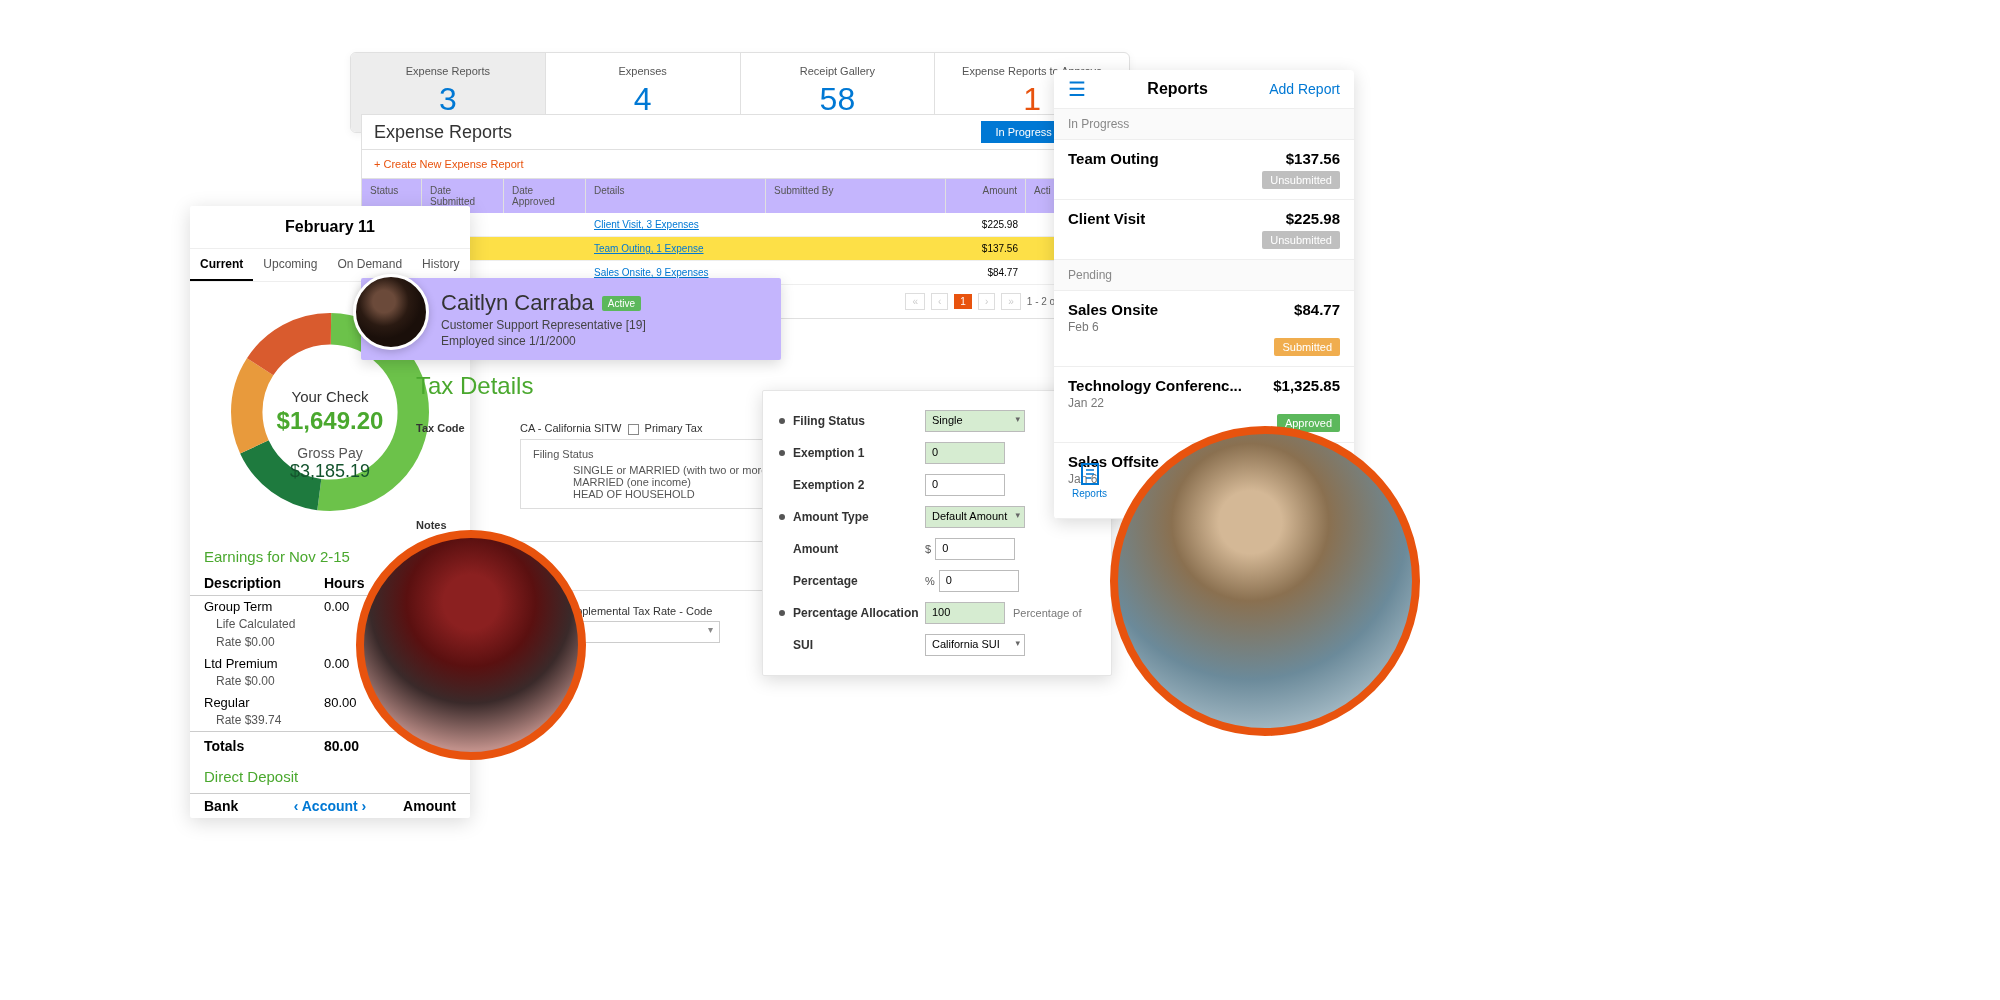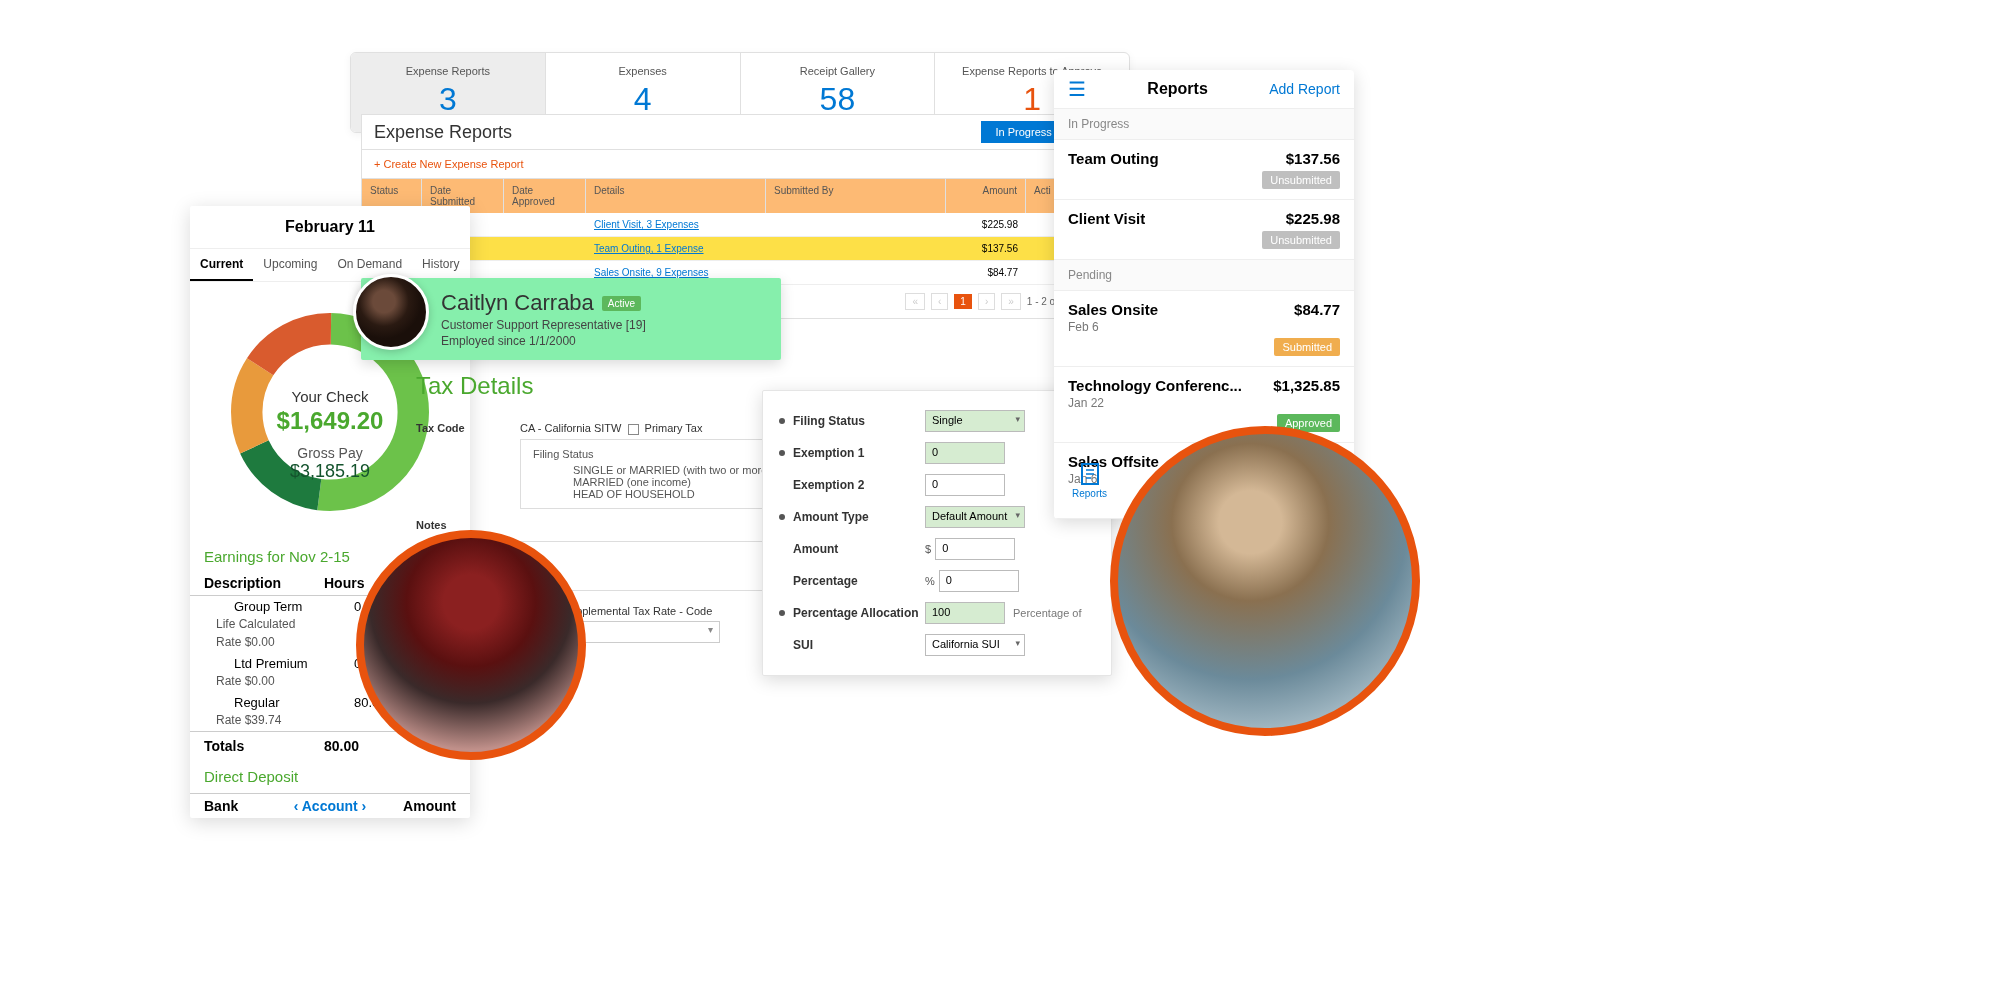--- a/index.html
+++ b/index.html
@@ -17,21 +17,21 @@
 
 
 .expense-panel { position: absolute; top: 114px; left: 361px; width: 760px; background: #fff; border: 1px solid #e0e0e0; }
 .exp-header { display: flex; align-items: center; justify-content: space-between; padding: 6px 12px; border-bottom: 1px solid #e0e0e0; }
 .exp-title { font-size: 18px; color: #333; font-weight: 400; }
 .exp-tabs { display: flex; }
 .exp-tab { padding: 4px 14px; font-size: 11px; border: 1px solid #0078d4; color: #0078d4; cursor: pointer; }
 .exp-tab.active { background: #0078d4; color: #fff; }
 .exp-tab:not(:first-child) { border-left: none; }
 .exp-create { padding: 8px 12px; font-size: 11px; color: #e8530e; cursor: pointer; border-bottom: 1px solid #e0e0e0; }
-.exp-table-head { display: flex; background: #fdba74; font-size: 10px; color: #555; }
+.exp-table-head { display: flex; background: #c4b5fd; font-size: 10px; color: #555; }
 .exp-th { padding: 6px 8px; border-right: 1px solid #e0e0e0; }
 .exp-row { display: flex; font-size: 10px; border-bottom: 1px solid #eee; }
 .exp-row.sel { background: #fde047; }
 .exp-td { padding: 6px 8px; }
 .exp-link { color: #0078d4; text-decoration: underline; cursor: pointer; }
 .exp-pager { padding: 8px 12px; text-align: right; font-size: 10px; color: #666; display:flex; justify-content:flex-end; align-items:center; gap:6px;}
 .pg-btn { display:inline-block; padding:2px 6px; border:1px solid #ddd; color:#ccc; cursor:pointer;}
 .pg-cur { background:#e8530e; color:#fff; padding:2px 6px;}
 
 
@@ -43,33 +43,33 @@
 .donut-area { position: relative; height: 260px; display: flex; align-items: center; justify-content: center; }
 .donut { width: 220px; height: 220px; }
 .donut-center { position: absolute; text-align: center; }
 .donut-center .lbl { font-size: 15px; color: #333; margin-top: 45px; }
 .donut-center .amt { font-size: 24px; font-weight: 700; color: #4aa82e; margin: 2px 0 10px; }
 .donut-center .lbl2 { font-size: 14px; color: #555; }
 .donut-center .amt2 { font-size: 18px; color: #14532d; }
 .earn-title { padding: 6px 14px; color: #4aa82e; font-size: 15px; }
 .earn-head { display: flex; padding: 4px 14px; font-weight: 700; font-size: 14px; border-bottom: 1px solid #ccc; }
 .earn-head .c1 { width: 120px; }
-.earn-row { display: flex; padding: 3px 14px; font-size: 13px; margin-left: 30px; }
+.earn-row { display: flex; padding: 3px 14px; font-size: 13px; }
 .earn-row .c1 { width: 120px; }
 .earn-sub { padding: 0 14px 4px 26px; font-size: 12px; color: #555; }
 .earn-total { display:flex; padding: 6px 14px; font-weight:700; font-size:14px; border-top:1px solid #ccc;}
 .earn-total .c1 { width:120px;}
 .dd-title { padding: 8px 14px; color: #4aa82e; font-size: 15px; }
 .dd-head { display: flex; padding: 4px 14px; font-size: 14px; font-weight:700; border-top:1px solid #ccc;}
 .dd-head .c1 { width: 80px; }
 .dd-head .c2 { flex:1; text-align:center; color:#0078d4; }
 .dd-head .c3 { width:80px; text-align:right;}
 
 
-.emp-card { position: absolute; top: 278px; left: 361px; width: 420px; background: #86efac; padding: 12px 16px 12px 80px; box-shadow: 0 4px 14px rgba(0,0,0,0.15); border-radius: 2px; }
+.emp-card { position: absolute; top: 278px; left: 361px; width: 420px; background: #c4b5fd; padding: 12px 16px 12px 80px; box-shadow: 0 4px 14px rgba(0,0,0,0.15); border-radius: 2px; }
 .emp-avatar { position: absolute; left: -8px; top: -4px; width: 76px; height: 76px; border-radius: 50%; background: radial-gradient(circle at 40% 35%, #6b4a3a 18%, #2a1a12 40%, #1a0f0a 60%); border: 3px solid #fff; box-shadow: 0 2px 8px rgba(0,0,0,0.2);}
 .emp-name { font-size: 22px; color: #333; display:flex; align-items:center; gap:8px;}
 .badge-active { background: #5cb85c; color: #fff; font-size: 10px; padding: 2px 6px; border-radius: 2px; }
 .emp-sub { font-size: 12px; color: #444; margin-top: 2px; }
 
 
 .tax-panel { position: absolute; top: 372px; left: 416px; width: 620px; }
 .tax-title { font-size: 24px; color: #4aa82e; font-weight: 400; margin-bottom: 18px; }
 .tax-row { display: flex; font-size: 11px; padding: 4px 0; color:#333;}
 .tax-lbl { width: 104px; font-weight:700; }

